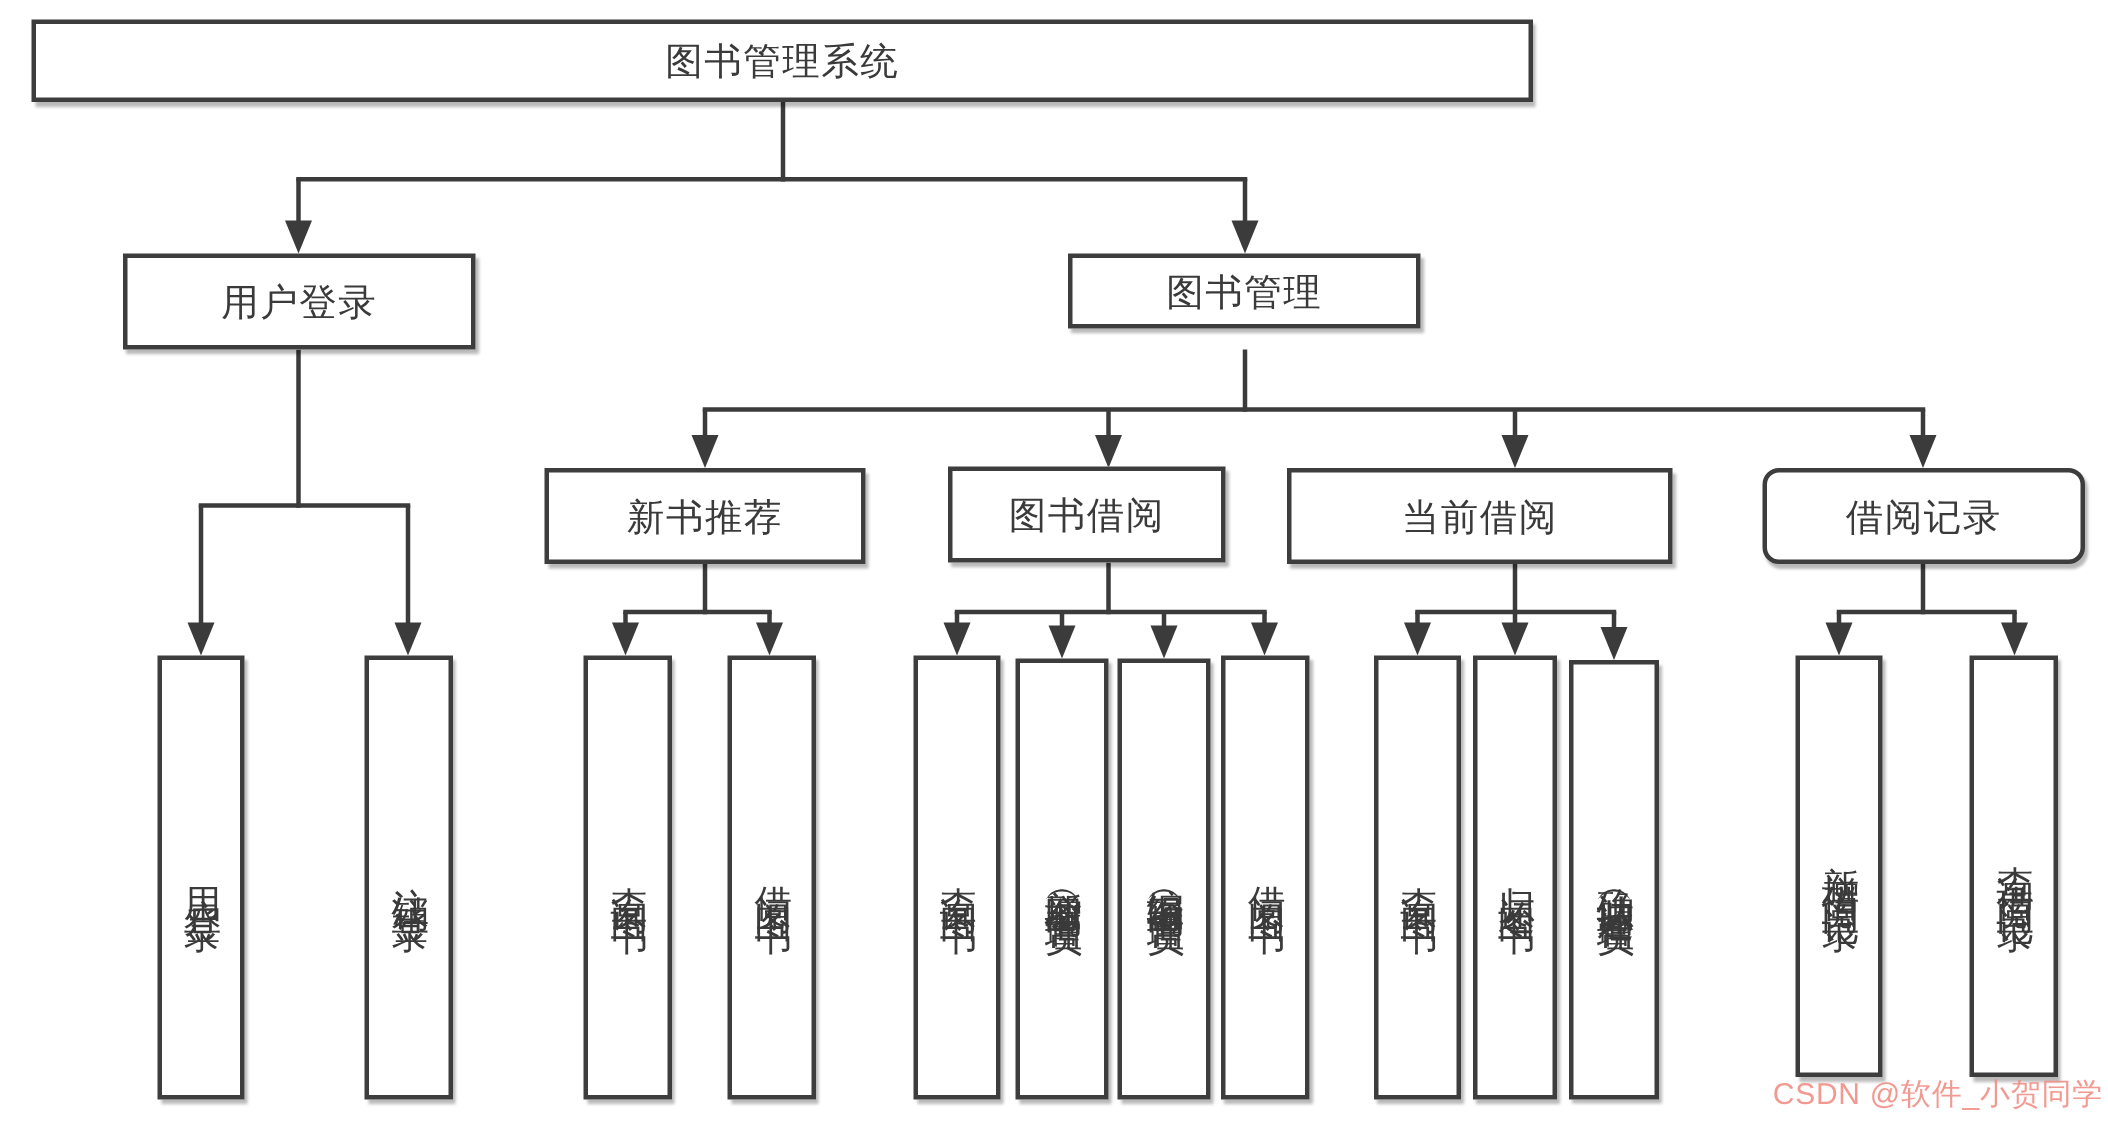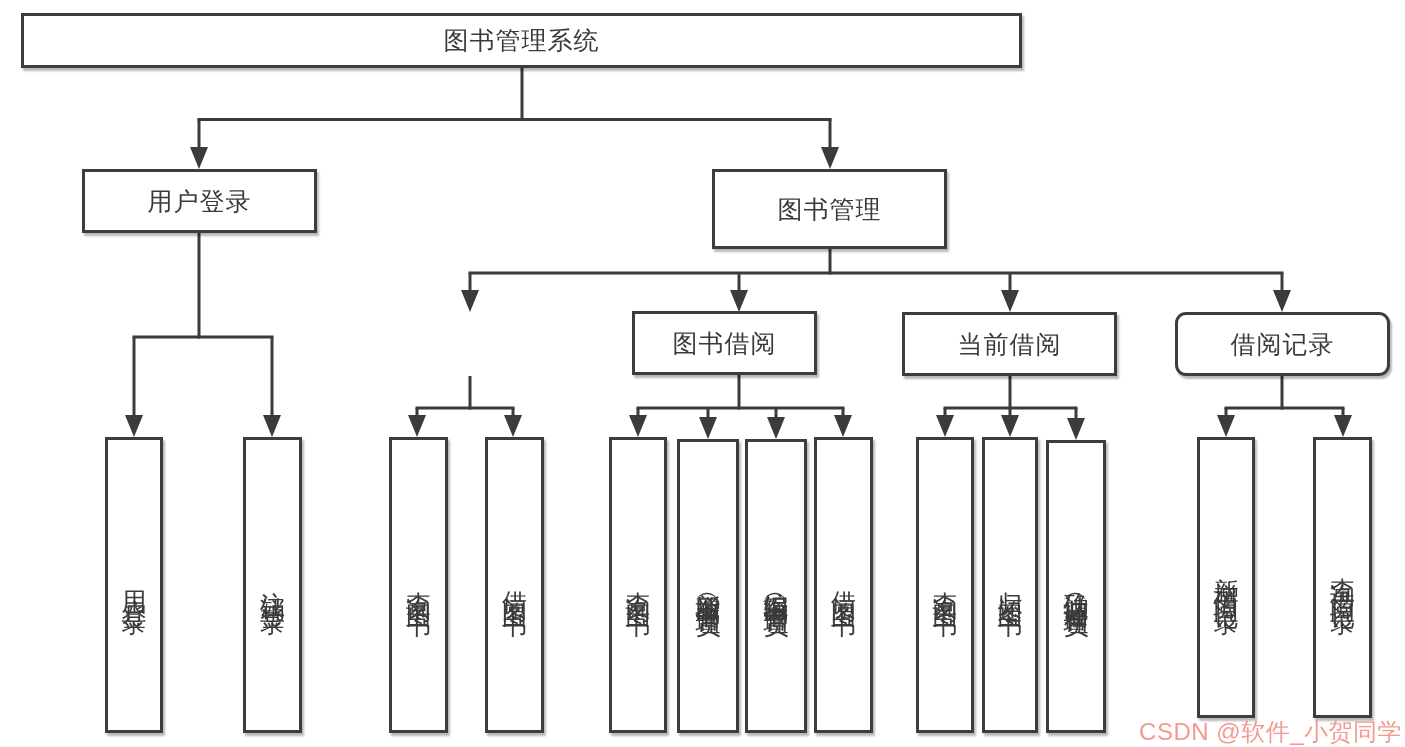--- a/index.html
+++ b/index.html
@@ -12,21 +12,21 @@
     position:absolute;box-sizing:border-box;background:#ffffff;border:3px solid #3d3d3d;
     box-shadow:2px 3px 2px rgba(0,0,0,0.28);display:flex;align-items:center;justify-content:center;
   }
   .hbox{font-size:25px;letter-spacing:1px;white-space:nowrap;}
   .vbox .vtext{
     writing-mode:vertical-rl;text-orientation:mixed;line-height:1;
     font-size:25px;letter-spacing:7px;white-space:nowrap;
   }
   .vbox .vtext.long{letter-spacing:3px;}
   #watermark{
-    position:absolute;top:716px;right:3px;font-size:24px;letter-spacing:0.5px;
+    position:absolute;top:716px;right:3px;font-size:20px;letter-spacing:0.5px;
     color:rgba(240,136,126,0.85);white-space:nowrap;z-index:5;
   }
   svg line{stroke:#3b3b3b;stroke-width:3;}
   svg polygon{fill:#3b3b3b;}
 </style>
 </head>
 <body>
 
 <div id="stage">
 
@@ -92,28 +92,31 @@
       <polygon points="1334,415 1352,415 1343,437"></polygon>
   </svg>
 
   <div class="node hbox" style="left:21px;top:13px;width:1001px;height:55px;">
     <span>图书管理系统</span>
   </div>
 
   <div class="node hbox" style="left:82px;top:169px;width:235px;height:64px;">
     <span>用户登录</span>
   </div>
-  <div class="node hbox" style="left:712px;top:169px;width:235px;height:80px;text-align:center;">
+  <div class="node hbox" style="left:712px;top:169px;width:235px;height:50px;text-align:center;">
     <span>图书管理</span>
   </div>
 
+  <div class="node hbox" style="left:363px;top:312px;width:214px;height:64px;">
+    <span>新书推荐</span>
+  </div>
   <div class="node hbox" style="left:632px;top:311px;width:185px;height:64px;">
     <span>图书借阅</span>
   </div>
-  <div class="node hbox" style="left:902px;top:312px;width:215px;height:64px;text-align:center;">
+  <div class="node hbox" style="left:858px;top:312px;width:257px;height:64px;text-align:center;">
     <span>当前借阅</span>
   </div>
   <div class="node hbox" style="left:1175px;top:312px;width:215px;height:64px;border-radius:11px;">
     <span>借阅记录</span>
   </div>
 
   <div class="node vbox" style="left:105px;top:437px;width:58px;height:296px;">
     <span class="vtext">用户登录</span>
   </div>
   <div class="node vbox" style="left:243px;top:437px;width:59px;height:296px;">

